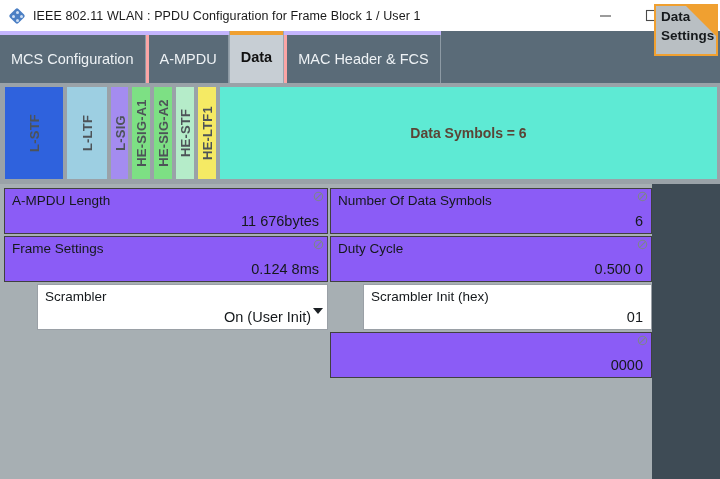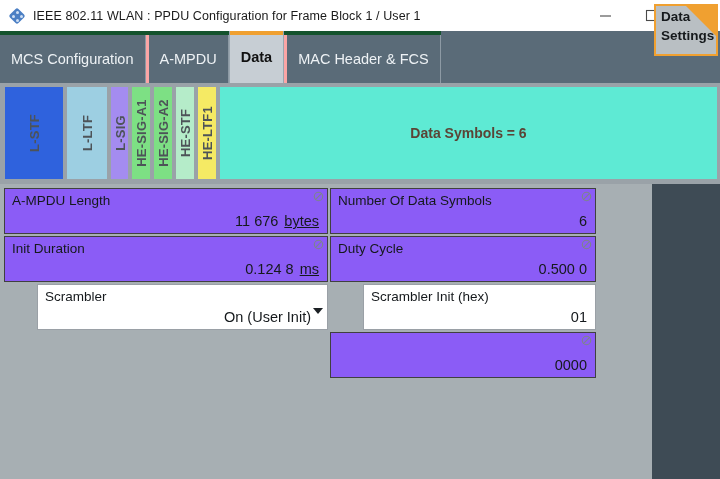--- a/index.html
+++ b/index.html
@@ -39,21 +39,21 @@
   .wbtns{position:absolute;right:0;top:0;height:31px;display:flex;}
   .wbtn{
     width:46px;height:31px;display:flex;align-items:center;justify-content:center;
     color:#4a4a4a;
   }
   .wbtn svg{display:block;}
 
   
   .tabstrip{
     position:absolute;left:0;top:31px;width:720px;height:52px;
-    background:#14532d;
+    background:#c4b5fd;
     display:flex;align-items:flex-start;
   }
   .tab{
     height:48px;margin-top:4px;
     background:#5a6b78;
     border-left:3px solid #fca5a5;
     border-right:1px solid #8d9aa4;
     display:flex;align-items:center;
     padding:0 11px;
     box-sizing:border-box;
@@ -129,40 +129,40 @@
   .sidetab .st-l1{top:3px;}
   .sidetab .st-l2{top:22px;}
 
   
   .grid{
     position:absolute;left:4px;top:188px;
     width:648px;
   }
   .row{display:flex;margin-bottom:2px;}
   .col-l{width:324px;margin-right:2px;}
-  .col-r{width:266px;border-radius:14px;}
+  .col-r{width:322px;border-radius:14px;}
   .spacer{height:46px;}
 
   .field{
     position:relative;
     height:46px;
     box-sizing:border-box;
     border:1px solid #404040;
     background:#8b5cf6;
     padding:3px 7px 0 7px;
   }
   .field.edit{background:#ffffff;border:1px solid #9aa0a6;margin-left:33px;}
   .field .lab{
     font-size:13.5px;color:#15191c;line-height:17px;white-space:nowrap;
   }
   .field .val{
     position:absolute;right:8px;bottom:3px;
     font-size:14.5px;color:#15191c;line-height:18px;white-space:nowrap;
   }
-  .field .unit{margin-left:6px;text-decoration:underline;}
+  .field .unit{}
   .ro{
     position:absolute;right:3px;top:2px;width:11px;height:11px;
   }
   .ro svg{display:block;}
   .caret{
     position:absolute;right:4px;bottom:15px;
     width:0;height:0;border-left:5px solid transparent;border-right:5px solid transparent;
     border-top:6px solid #1c2024;
   }
   .field.sel .val{right:16px;}
@@ -294,21 +294,21 @@
                 <line x1="2.4" y1="8.6" x2="8.6" y2="2.4" stroke="#7d858b" stroke-width="1.1"></line>
               </svg>
           </span>
         </div>
       </div>
     </div>
 
     <div class="row">
       <div class="col-l">
         <div class="field">
-          <div class="lab">Init Duration</div>
+          <div class="lab">Frame Settings</div>
           <div class="val">
             <span>0.124 8</span><span class="unit">ms</span>
           </div>
           <span class="ro">
             <svg width="11" height="11" viewBox="0 0 11 11">
                 <circle cx="5.5" cy="5.5" r="4.2" fill="none" stroke="#7d858b" stroke-width="1.1"></circle>
                 <line x1="2.4" y1="8.6" x2="8.6" y2="2.4" stroke="#7d858b" stroke-width="1.1"></line>
               </svg>
           </span>
         </div>

